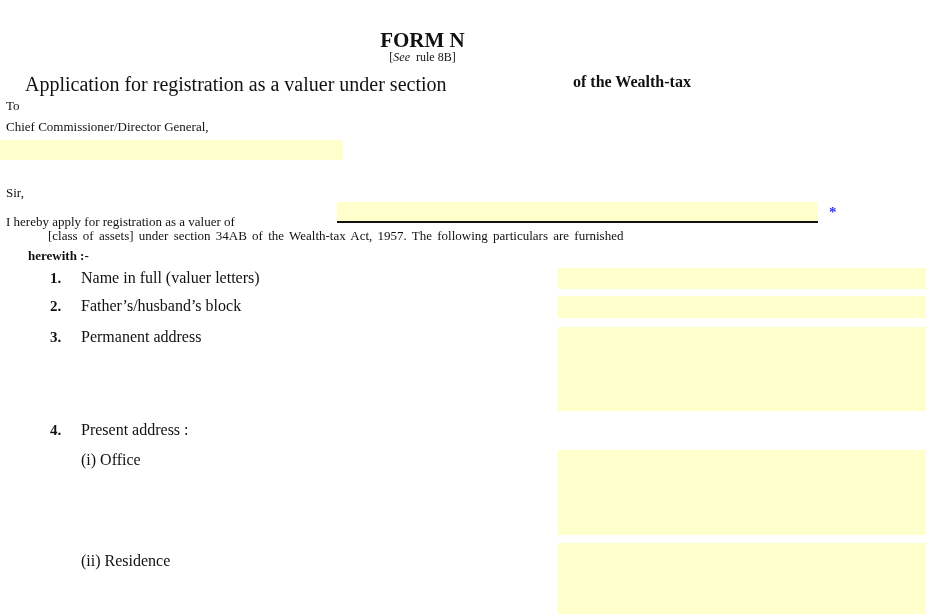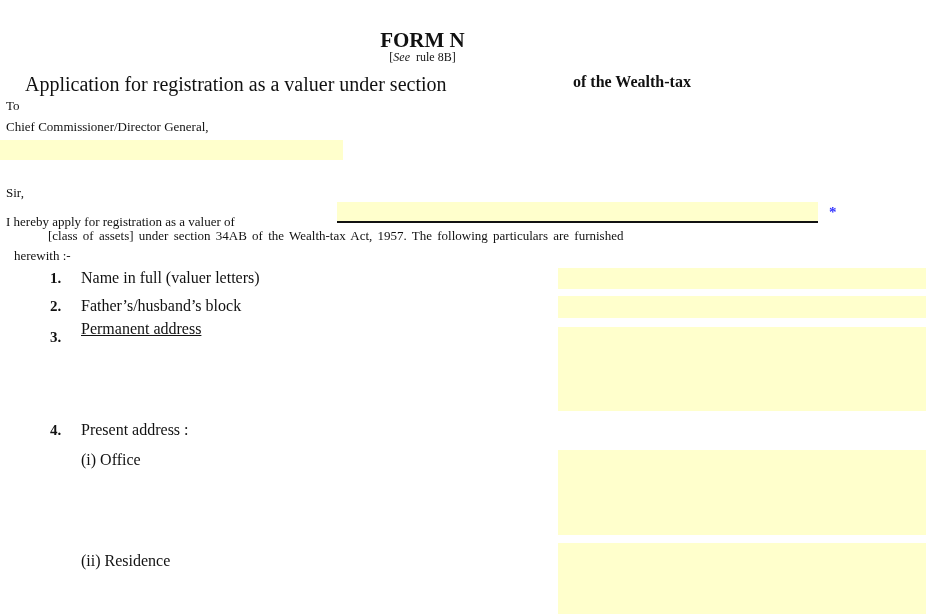--- a/index.html
+++ b/index.html
@@ -28,32 +28,32 @@
 <div class="abs t16" style="left:6px; top:119px;">Chief Commissioner/Director General,</div>
 <input class="field" type="text" style="left: 0px; top: 140px; width: 343px; height: 20px;" value="">
 
 <div class="abs t16" style="left:6px; top:185px;">Sir,</div>
 
 <div class="abs t16" style="left:6px; top:214px;">I hereby apply for registration as a valuer of</div>
 <input class="field" type="text" style="left: 337px; top: 202px; width: 481px; height: 19px; border-bottom: 2px solid rgb(17, 17, 17);" value="">
 <div class="abs" style="left:829px; top:204px; font-size:15px; font-weight:bold; color:#3333ff;">*</div>
 
 <div class="abs t16" style="left:48px; top:228px; width:806px; text-align:justify; word-spacing:2px;">[class of assets] under section 34AB of the Wealth-tax Act, 1957. The following particulars are furnished</div>
-<div class="abs t16" style="left:14px; top:248px;">herewith :-</div>
+<div class="abs t16" style="left:28px; top:248px;font-weight:bold;">herewith :-</div>
 
 <div class="abs num" style="left:50px; top:270px;">1.</div>
 <div class="abs lbl" style="left:81px; top:269px;">Name in full (valuer letters)</div>
 <input class="field" type="text" style="left: 558px; top: 268px; width: 368px; height: 21px;" value="">
 
 <div class="abs num" style="left:50px; top:298px;">2.</div>
 <div class="abs lbl" style="left:81px; top:297px;">Father’s/husband’s block</div>
 <input class="field" type="text" style="left: 558px; top: 296px; width: 368px; height: 22px;" value="">
 
 <div class="abs num" style="left:50px; top:329px;">3.</div>
-<div class="abs lbl" style="left:81px; top:320px;text-decoration:underline;">Permanent address</div>
+<div class="abs lbl" style="left:81px; top:328px;">Permanent address</div>
 <textarea class="field" style="left: 558px; top: 327px; width: 368px; height: 84px;"></textarea>
 
 <div class="abs num" style="left:50px; top:422px;">4.</div>
 <div class="abs lbl" style="left:81px; top:421px;">Present address :</div>
 
 <div class="abs lbl" style="left:81px; top:451px;">(i) Office</div>
 <textarea class="field" style="left: 558px; top: 450px; width: 368px; height: 85px;"></textarea>
 
 <div class="abs lbl" style="left:81px; top:552px;">(ii) Residence</div>
 <textarea class="field" style="left: 558px; top: 543px; width: 368px; height: 71px;"></textarea>

